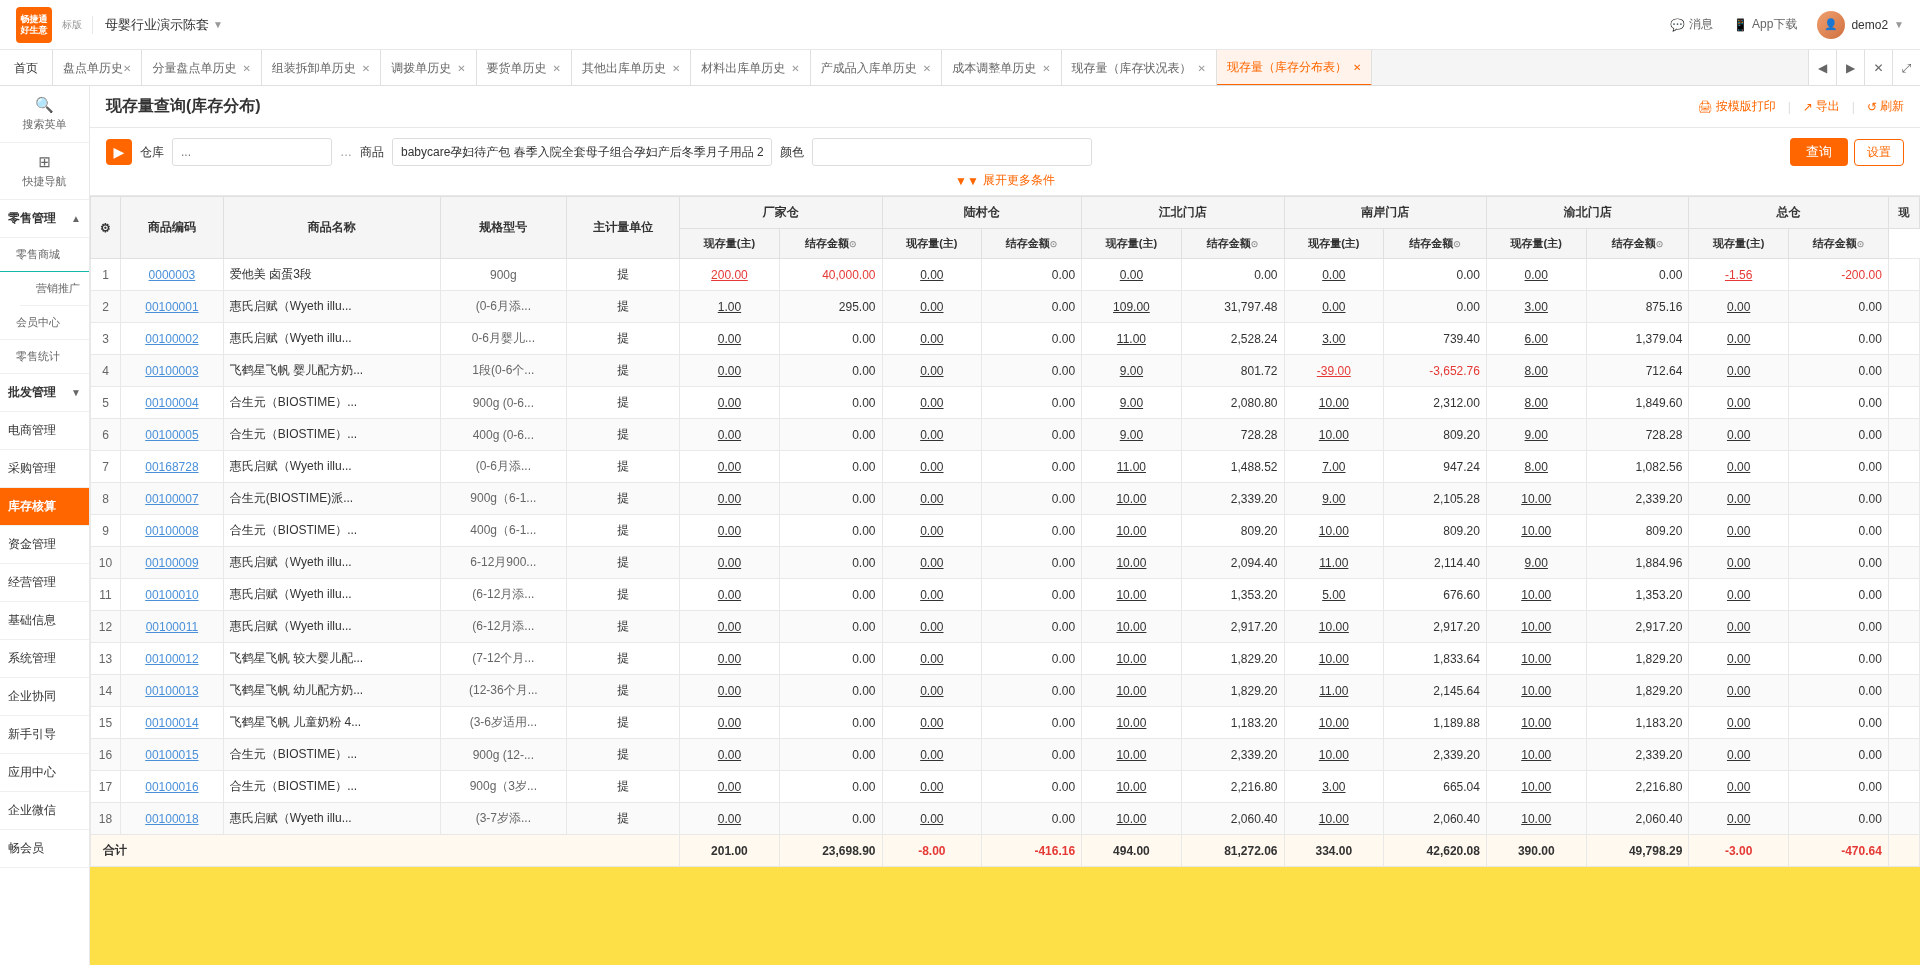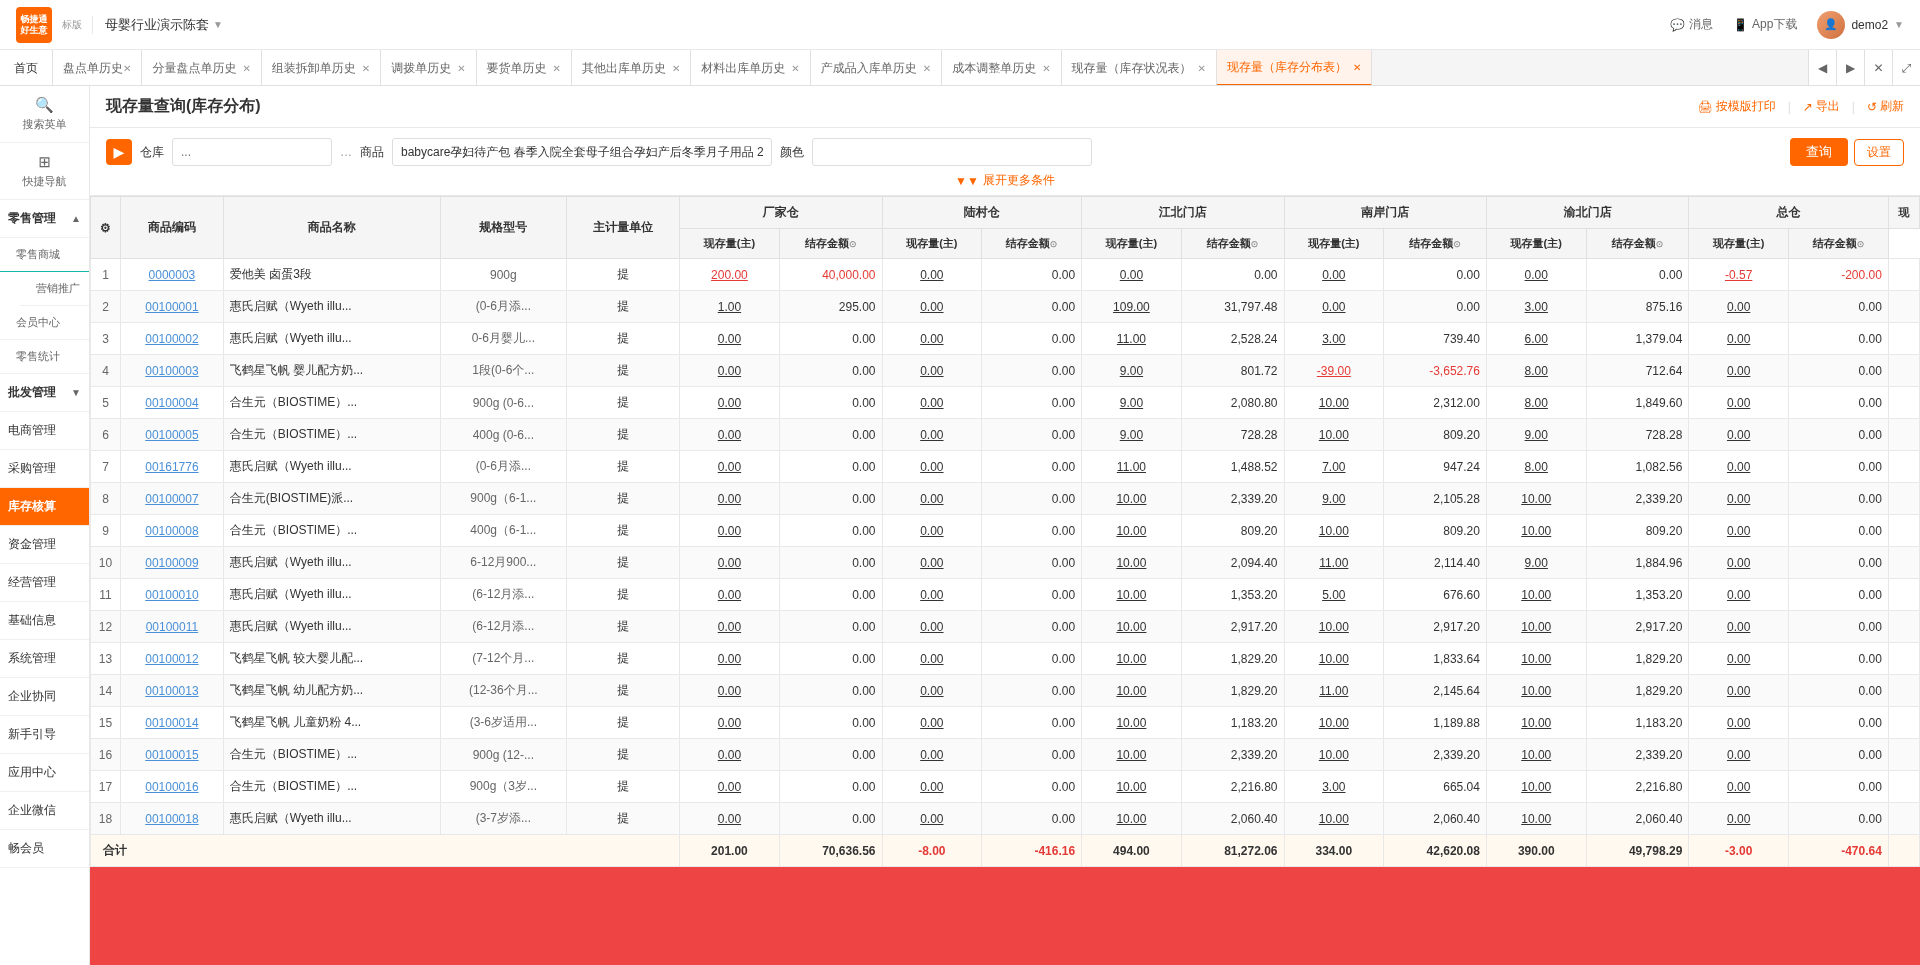--- a/index.html
+++ b/index.html
@@ -162,21 +162,21 @@
       <span>应用中心</span>
     </div>
     <div style="padding:10px 8px; display:flex; align-items:center; cursor:pointer; color:#333; font-size:12px; border-bottom:1px solid #f0f0f0;">
       <span>企业微信</span>
     </div>
     <div style="padding:10px 8px; display:flex; align-items:center; cursor:pointer; color:#333; font-size:12px; border-bottom:1px solid #f0f0f0;">
       <span>畅会员</span>
     </div>
   </div>
 
-  <div style="flex:1; overflow:auto; background:#ef4444;">
+  <div style="flex:1; overflow:auto; background:#fde047;">
 
     <div style="background:#fff; padding:10px 16px; display:flex; align-items:center; justify-content:space-between; border-bottom:1px solid #e8e8e8;">
       <div style="font-size:16px; font-weight:bold; color:#333;">现存量查询(库存分布)</div>
       <div style="display:flex; align-items:center; gap:12px;">
         <button style="background:none; border:none; color:#ff6600; cursor:pointer; font-size:12px; display:flex; align-items:center; gap:3px;">
           <span>🖨</span>
           <span>按模版打印</span>
         </button>
         <span style="color:#ddd;">|</span>
         <button style="background:none; border:none; color:#ff6600; cursor:pointer; font-size:12px; display:flex; align-items:center; gap:3px;">
@@ -262,21 +262,21 @@
     <td style="padding:7px 6px; text-align:center; border:1px solid #e8e8e8; text-decoration:underline; cursor:pointer; color:#e53935;">200.00</td>
     <td style="padding:7px 6px; text-align:right; border:1px solid #e8e8e8; color:#e53935;">40,000.00</td>
     <td style="padding:7px 6px; text-align:center; border:1px solid #e8e8e8; text-decoration:underline; cursor:pointer;">0.00</td>
     <td style="padding:7px 6px; text-align:right; border:1px solid #e8e8e8;">0.00</td>
     <td style="padding:7px 6px; text-align:center; border:1px solid #e8e8e8; text-decoration:underline; cursor:pointer;">0.00</td>
     <td style="padding:7px 6px; text-align:right; border:1px solid #e8e8e8;">0.00</td>
     <td style="padding:7px 6px; text-align:center; border:1px solid #e8e8e8; text-decoration:underline; cursor:pointer; color:#333;">0.00</td>
     <td style="padding:7px 6px; text-align:right; border:1px solid #e8e8e8; color:#333;">0.00</td>
     <td style="padding:7px 6px; text-align:center; border:1px solid #e8e8e8; text-decoration:underline; cursor:pointer;">0.00</td>
     <td style="padding:7px 6px; text-align:right; border:1px solid #e8e8e8;">0.00</td>
-    <td style="padding:7px 6px; text-align:center; border:1px solid #e8e8e8; text-decoration:underline; cursor:pointer; color:#e53935;">-0.57</td>
+    <td style="padding:7px 6px; text-align:center; border:1px solid #e8e8e8; text-decoration:underline; cursor:pointer; color:#e53935;">-1.56</td>
     <td style="padding:7px 6px; text-align:right; border:1px solid #e8e8e8; color:#e53935;">-200.00</td>
     <td style="padding:7px 4px; text-align:center; border:1px solid #e8e8e8; color:#ccc;"></td>
   </tr>
             <tr style="background: rgb(250, 250, 250);">
     <td style="padding:7px 6px; text-align:center; border:1px solid #e8e8e8; color:#666;">2</td>
     <td style="padding:7px 6px; text-align:center; border:1px solid #e8e8e8; color:#4a90d9; text-decoration:underline; cursor:pointer;">00100001</td>
     <td style="padding:7px 6px; text-align:left; border:1px solid #e8e8e8; max-width:140px; overflow:hidden; text-overflow:ellipsis;">惠氏启赋（Wyeth illu...</td>
     <td style="padding:7px 6px; text-align:center; border:1px solid #e8e8e8; color:#666;">(0-6月添...</td>
     <td style="padding:7px 6px; text-align:center; border:1px solid #e8e8e8;">提</td>
     <td style="padding:7px 6px; text-align:center; border:1px solid #e8e8e8; text-decoration:underline; cursor:pointer; color:#333;">1.00</td>
@@ -368,21 +368,21 @@
     <td style="padding:7px 6px; text-align:center; border:1px solid #e8e8e8; text-decoration:underline; cursor:pointer; color:#333;">10.00</td>
     <td style="padding:7px 6px; text-align:right; border:1px solid #e8e8e8; color:#333;">809.20</td>
     <td style="padding:7px 6px; text-align:center; border:1px solid #e8e8e8; text-decoration:underline; cursor:pointer;">9.00</td>
     <td style="padding:7px 6px; text-align:right; border:1px solid #e8e8e8;">728.28</td>
     <td style="padding:7px 6px; text-align:center; border:1px solid #e8e8e8; text-decoration:underline; cursor:pointer; color:#333;">0.00</td>
     <td style="padding:7px 6px; text-align:right; border:1px solid #e8e8e8; color:#333;">0.00</td>
     <td style="padding:7px 4px; text-align:center; border:1px solid #e8e8e8; color:#ccc;"></td>
   </tr>
             <tr style="background: rgb(255, 255, 255);">
     <td style="padding:7px 6px; text-align:center; border:1px solid #e8e8e8; color:#666;">7</td>
-    <td style="padding:7px 6px; text-align:center; border:1px solid #e8e8e8; color:#4a90d9; text-decoration:underline; cursor:pointer;">00161776</td>
+    <td style="padding:7px 6px; text-align:center; border:1px solid #e8e8e8; color:#4a90d9; text-decoration:underline; cursor:pointer;">00168728</td>
     <td style="padding:7px 6px; text-align:left; border:1px solid #e8e8e8; max-width:140px; overflow:hidden; text-overflow:ellipsis;">惠氏启赋（Wyeth illu...</td>
     <td style="padding:7px 6px; text-align:center; border:1px solid #e8e8e8; color:#666;">(0-6月添...</td>
     <td style="padding:7px 6px; text-align:center; border:1px solid #e8e8e8;">提</td>
     <td style="padding:7px 6px; text-align:center; border:1px solid #e8e8e8; text-decoration:underline; cursor:pointer; color:#333;">0.00</td>
     <td style="padding:7px 6px; text-align:right; border:1px solid #e8e8e8; color:#333;">0.00</td>
     <td style="padding:7px 6px; text-align:center; border:1px solid #e8e8e8; text-decoration:underline; cursor:pointer;">0.00</td>
     <td style="padding:7px 6px; text-align:right; border:1px solid #e8e8e8;">0.00</td>
     <td style="padding:7px 6px; text-align:center; border:1px solid #e8e8e8; text-decoration:underline; cursor:pointer;">11.00</td>
     <td style="padding:7px 6px; text-align:right; border:1px solid #e8e8e8;">1,488.52</td>
     <td style="padding:7px 6px; text-align:center; border:1px solid #e8e8e8; text-decoration:underline; cursor:pointer; color:#333;">7.00</td>
@@ -609,21 +609,21 @@
     <td style="padding:7px 6px; text-align:right; border:1px solid #e8e8e8; color:#333;">2,060.40</td>
     <td style="padding:7px 6px; text-align:center; border:1px solid #e8e8e8; text-decoration:underline; cursor:pointer;">10.00</td>
     <td style="padding:7px 6px; text-align:right; border:1px solid #e8e8e8;">2,060.40</td>
     <td style="padding:7px 6px; text-align:center; border:1px solid #e8e8e8; text-decoration:underline; cursor:pointer; color:#333;">0.00</td>
     <td style="padding:7px 6px; text-align:right; border:1px solid #e8e8e8; color:#333;">0.00</td>
     <td style="padding:7px 4px; text-align:center; border:1px solid #e8e8e8; color:#ccc;"></td>
   </tr>
             <tr style="background: rgb(255, 249, 240);">
   <td colspan="5" style="padding:7px 12px; text-align:left; border:1px solid #e8e8e8; font-weight:600; background:#fff9f0;">合计</td>
   <td style="padding:7px 6px; text-align:center; border:1px solid #e8e8e8; font-weight:600; background:#fff9f0;">201.00</td>
-  <td style="padding:7px 6px; text-align:right; border:1px solid #e8e8e8; font-weight:600; background:#fff9f0;">70,636.56</td>
+  <td style="padding:7px 6px; text-align:right; border:1px solid #e8e8e8; font-weight:600; background:#fff9f0;">23,698.90</td>
   <td style="padding:7px 6px; text-align:center; border:1px solid #e8e8e8; font-weight:600; background:#fff9f0; color:#e53935;">-8.00</td>
   <td style="padding:7px 6px; text-align:right; border:1px solid #e8e8e8; font-weight:600; background:#fff9f0; color:#e53935;">-416.16</td>
   <td style="padding:7px 6px; text-align:center; border:1px solid #e8e8e8; font-weight:600; background:#fff9f0;">494.00</td>
   <td style="padding:7px 6px; text-align:right; border:1px solid #e8e8e8; font-weight:600; background:#fff9f0;">81,272.06</td>
   <td style="padding:7px 6px; text-align:center; border:1px solid #e8e8e8; font-weight:600; background:#fff9f0;">334.00</td>
   <td style="padding:7px 6px; text-align:right; border:1px solid #e8e8e8; font-weight:600; background:#fff9f0;">42,620.08</td>
   <td style="padding:7px 6px; text-align:center; border:1px solid #e8e8e8; font-weight:600; background:#fff9f0;">390.00</td>
   <td style="padding:7px 6px; text-align:right; border:1px solid #e8e8e8; font-weight:600; background:#fff9f0;">49,798.29</td>
   <td style="padding:7px 6px; text-align:center; border:1px solid #e8e8e8; font-weight:600; background:#fff9f0; color:#e53935;">-3.00</td>
   <td style="padding:7px 6px; text-align:right; border:1px solid #e8e8e8; font-weight:600; background:#fff9f0; color:#e53935;">-470.64</td>

